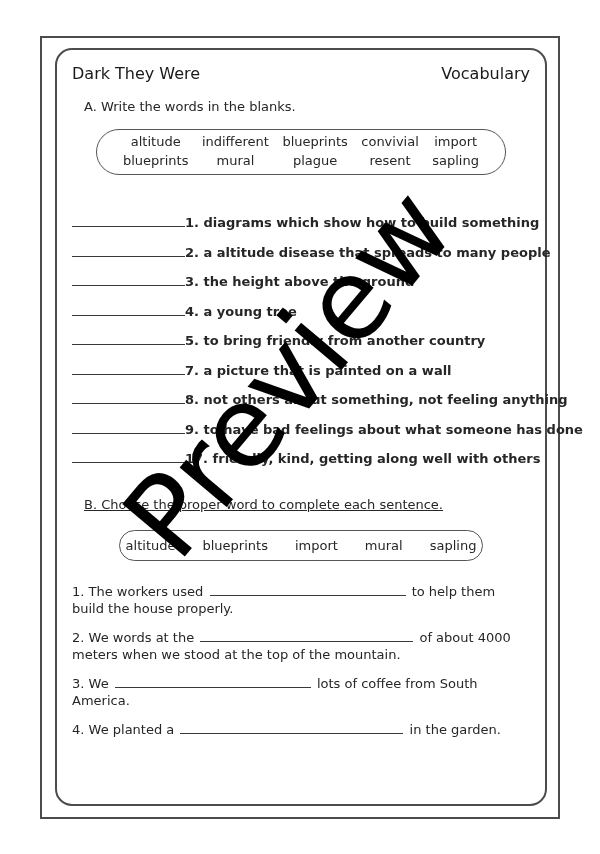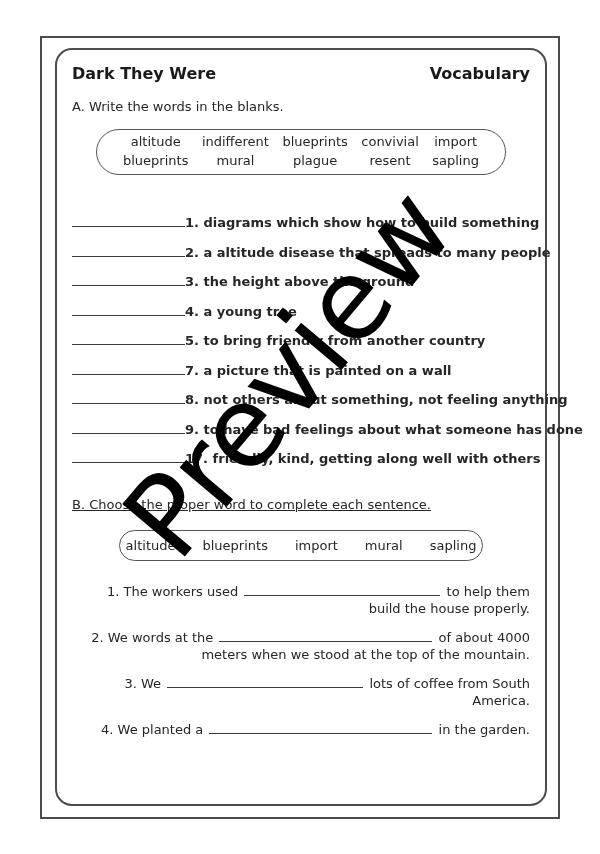--- a/index.html
+++ b/index.html
@@ -12,42 +12,42 @@
     position:absolute;left:40px;top:36px;width:520px;height:783px;
     border:2px solid #4c4c4c;box-sizing:border-box;background:#fff;
   }
   .page-inner{
     position:absolute;left:13px;top:10px;width:492px;height:758px;
     border:2px solid #4c4c4c;border-radius:17px;box-sizing:border-box;
     padding:10px 13px 0 13px;background:#fff;
   }
   .hdr{
     display:flex;justify-content:space-between;align-items:flex-end;
-    font-size:16px;font-weight:bold;color:#1a1a1a;margin:4px 2px 0 2px;
+    font-size:16px;font-weight:normal;color:#1a1a1a;margin:4px 2px 0 2px;
   }
-  .instr{font-size:13px;margin-top:16px;margin-left:2px;}
+  .instr{font-size:13px;margin-top:16px;margin-left:14px;}
   .bankA{
     margin:15px auto 0 auto;width:410px;height:46px;box-sizing:border-box;
     border:1.5px solid #555;border-radius:23px;
     display:flex;justify-content:space-between;align-items:center;
     padding:0 26px;font-size:13px;
   }
   .bankA .col{text-align:center;line-height:1.45;}
   .items{margin-top:40px;margin-left:2px;font-weight:bold;}
   .item{margin-bottom:13.5px;font-size:13px;line-height:16px;white-space:nowrap;}
   .blankA{
     display:inline-block;width:113px;border-bottom:1.5px solid #3a3a3a;
   }
   .bankB{
     margin:18px auto 0 auto;width:364px;height:31px;box-sizing:border-box;
     border:1.5px solid #555;border-radius:16px;
     display:flex;justify-content:center;align-items:center;gap:27px;font-size:13px;
   }
   .sentences{margin-top:23px;margin-left:2px;width:458px;}
-  .sentence{font-size:13px;line-height:16.5px;margin:0 0 13px 0;text-align:right;}
+  .sentence{font-size:13px;line-height:16.5px;margin:0 0 13px 0;}
   .blankB{
     display:inline-block;border-bottom:1.5px solid #3a3a3a;margin:0 2px;
   }
   .watermark{
     position:absolute;left:288px;top:373px;z-index:9;
     transform:translate(-50%,-50%) rotate(-50deg);
     font-size:112px;color:#000;white-space:nowrap;pointer-events:none;
   }
 </style>
 </head>

